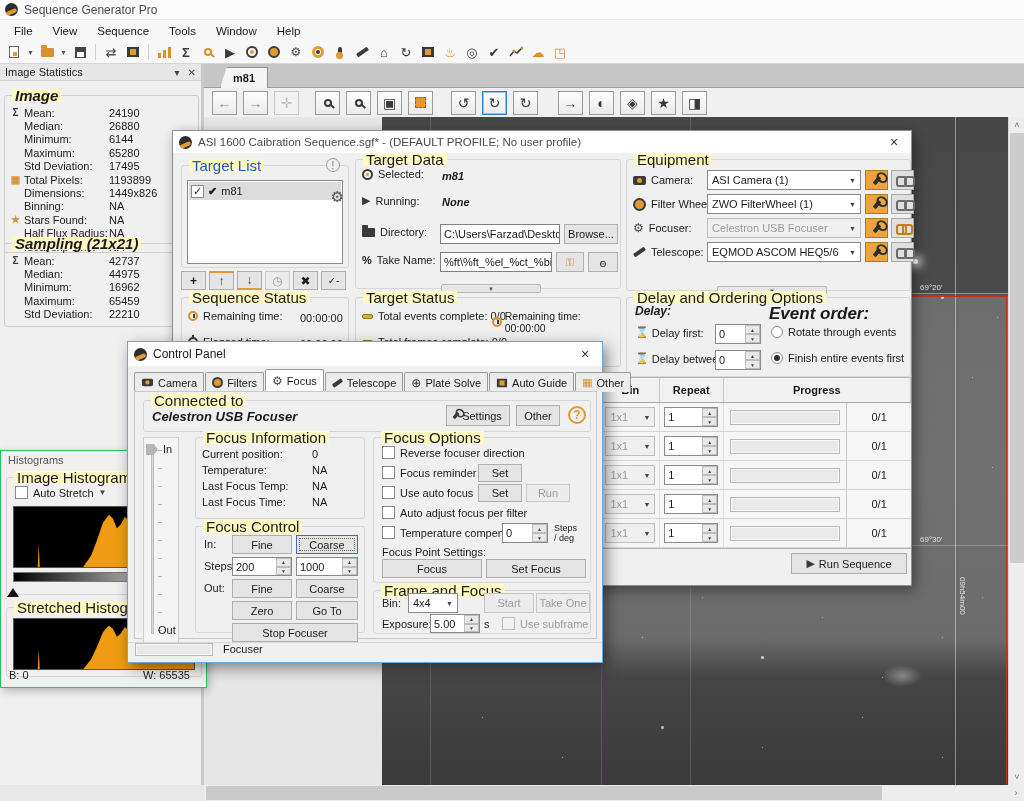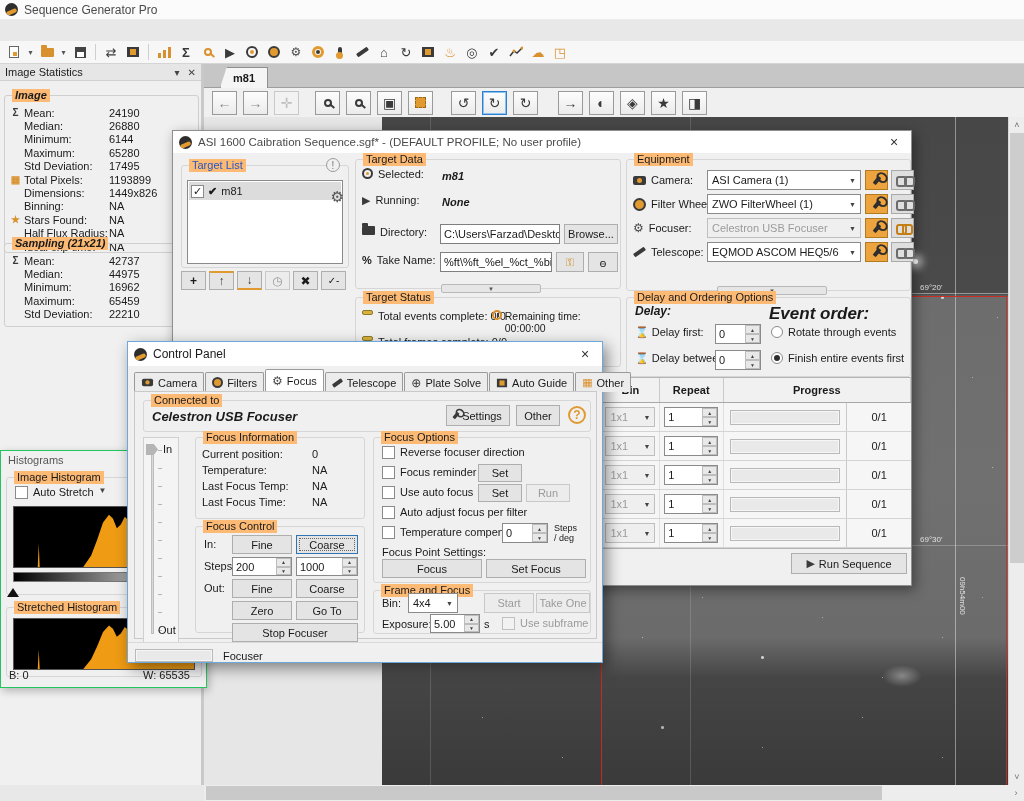--- a/index.html
+++ b/index.html
@@ -61,27 +61,27 @@
   .btn.dis{color:#9b9b9b;background:#ececec;border-color:#c8c8c8}
   .btn.focused{border:1px solid #2f74b5;outline:1px dotted #666;outline-offset:-4px}
   .txt{background:#fff;border:1px solid #7f7f7f;display:flex;align-items:center;padding:0 3px;white-space:nowrap;overflow:hidden;font-size:11px}
   .sel{background:#fff;border:1px solid #8a8a8a;display:flex;align-items:center;padding:0 4px;font-size:11px}
   .sel .car{margin-left:auto;font-size:7px;color:#444;padding-left:3px}
   .sel.dis{background:#efefef;color:#9b9b9b;border-color:#bfbfbf}
   .spin{background:#fff;border:1px solid #8a8a8a;display:flex;align-items:center;padding-left:3px;font-size:11px}
   .spin .arrows{margin-left:auto;display:flex;flex-direction:column;width:15px;align-self:stretch}
   .spin .arrows span{flex:1;display:flex;align-items:center;justify-content:center;font-size:5px;color:#444;background:#e8e8e8;border:1px solid #bdbdbd}
   .grp{position:absolute;border:1px solid #d6d6d6;border-radius:3px}
-  .glabel{position:absolute;top:-7px;left:7px;background:#fdba74;padding:0 3px;font-size:11px;line-height:13px;white-space:nowrap}
+  .glabel{position:absolute;top:-7px;left:7px;background:#fef9c3;padding:0 3px;font-size:15px;line-height:13px;white-space:nowrap}
   .bi{font-weight:bold;font-style:italic}
   .cb{width:13px;height:13px;background:#fff;border:1px solid #8a8a8a;display:inline-flex;align-items:center;justify-content:center;font-size:11px;flex:0 0 auto}
   .cb.dis{border-color:#c0c0c0;background:#f2f2f2}
   .radio{width:12px;height:12px;border:1px solid #8a8a8a;border-radius:50%;background:#fff;display:inline-flex;align-items:center;justify-content:center;flex:0 0 auto}
   .radio.on::after{content:'';width:6px;height:6px;border-radius:50%;background:#2d2d2d}
-  .row{position:absolute;display:flex;gap:5px}
+  .row{position:absolute;display:flex;align-items:center;gap:5px}
   .pbar{border:1px solid #b9b9b9;background:#e9e9e9;box-shadow:inset 0 0 0 1px #f6f6f6}
   .collapse-pill{position:absolute;height:9px;background:#e6e6e6;border:1px solid #b9b9b9;border-radius:2px;display:flex;align-items:center;justify-content:center;font-size:6px;color:#555;line-height:1}
   .wtitle{height:22px;background:#fff;display:flex;align-items:center;padding:0 6px;gap:6px;font-size:12px}
   .wclose{margin-left:auto;width:22px;text-align:center;font-size:14px;color:#333}
 
   
   .dock{position:absolute;left:0;top:64px;width:204px;height:721px;background:#f0f0f0;border-right:3px solid #c9c9c9;z-index:1}
   .dock-head{height:17px;background:#e6e6e6;border-bottom:1px solid #d0d0d0;display:flex;align-items:center;padding:0 5px;font-size:11px}
   .dock-head .dh-ic{margin-left:auto;display:flex;gap:8px;color:#444;font-size:10px}
   .srow{display:flex;align-items:center;height:13.4px}
@@ -155,40 +155,48 @@
   .c-prog{width:124px;display:flex;align-items:center;padding-left:6px;height:100%;border-right:1px solid #c9c9c9}
   .c-cnt{width:64px;text-align:center}
 
   
   .cpanel{position:absolute;left:127px;top:341px;width:476px;height:322px;background:#f0f0f0;border:1px solid #6da8dc;z-index:5;box-shadow:4px 5px 14px rgba(0,0,0,.45)}
   .cpanel .wtitle{height:24px}
   .cptabs{position:absolute;left:6px;top:27px;display:flex;align-items:flex-end;height:23px}
   .cptab{display:flex;align-items:center;gap:4px;padding:3px 6px;height:20px;border:1px solid #9a9a9a;border-bottom:none;background:#ececec;border-radius:2px 2px 0 0;margin-right:1px;white-space:nowrap}
   .cptab.active{background:#fff;height:23px;font-weight:normal}
   .cppage{position:absolute;left:6px;top:49px;width:463px;height:248px;border:1px solid #c9c9c9;background:#f0f0f0}
-  .cpstatus{position:absolute;left:0px;top:300px;width:474px;height:20px;border-top:1px solid #d9d9d9;display:flex;align-items:flex-end;padding:0 7px;gap:10px}
+  .cpstatus{position:absolute;left:0px;top:300px;width:474px;height:20px;border-top:1px solid #d9d9d9;display:flex;align-items:flex-start;padding:0 7px;gap:10px}
   .slider-box{position:absolute;left:8px;top:45px;width:36px;height:206px;border:1px solid #d0d0d0;background:#f4f4f4}
   .slider-track{position:absolute;left:7px;top:10px;width:3px;height:186px;background:#d9d9d9;border:1px solid #bdbdbd}
   .slider-thumb{position:absolute;left:2px;top:6px;width:12px;height:11px;background:#b5b5b5;clip-path:polygon(0 0,65% 0,100% 50%,65% 100%,0 100%)}
   .slider-ticks{position:absolute;left:14px;top:12px;width:4px;height:182px;background:repeating-linear-gradient(180deg,#b5b5b5 0 1px,transparent 1px 18px)}
 
   .helpq{width:18px;height:18px;border:2px solid #e09a30;border-radius:50%;color:#e09a30;font-weight:bold;display:flex;align-items:center;justify-content:center;font-size:12px}
   .gray-txt{color:#9b9b9b}
   .small9{font-size:9px;line-height:10px}
 </style>
 </head>
 <body>
 
 <div id="screen">
 
   <div class="titlebar">
     <span class="logo"></span>
     <span class="t">Sequence Generator Pro</span>
   </div>
 
+  <div class="menubar">
+    <span>File</span>
+    <span>View</span>
+    <span>Sequence</span>
+    <span>Tools</span>
+    <span>Window</span>
+    <span>Help</span>
+  </div>
 
   <div class="toolbar">
     <span class="tbi">
         <span class="icon-doc"></span>
       </span>
     <span class="tbi narrow">▾</span>
     <span class="tbi ic-orange">
         <span class="icon-folder"></span>
       </span>
     <span class="tbi narrow">▾</span>
@@ -560,20 +568,33 @@
         <div class="eqbtn abs" style="left:232px">
             <span class="icon-wrench"></span>
           </div>
         <div class="eqbtn gray abs" style="left:258px">
             <span class="icon-link broken"></span>
           </div>
       </div>
       <div class="collapse-pill" style="left:90px;bottom:-5px;width:110px">▼</div>
     </div>
 
+    <div class="grp" style="left:8px;top:166px;width:168px;height:70px">
+      <span class="glabel">Sequence Status</span>
+      <div class="row" style="left:6px;top:12px">
+        <span class="icon-clockor"></span>
+        <span>Remaining time:</span>
+      </div>
+      <span class="abs" style="left:118px;top:14px">00:00:00</span>
+      <div class="row" style="left:6px;top:38px">
+        <span class="icon-stopw"></span>
+        <span>Elapsed time:</span>
+      </div>
+      <span class="abs" style="left:118px;top:40px">00:00:00</span>
+    </div>
 
     <div class="grp" style="left:182px;top:166px;width:266px;height:70px">
       <span class="glabel">Target Status</span>
       <div class="row" style="left:6px;top:12px">
         <span class="icon-pill"></span>
         <span>Total events complete: 0/0</span>
       </div>
       <div class="row" style="left:6px;top:38px">
         <span class="icon-pill"></span>
         <span>Total frames complete: 0/0</span>

